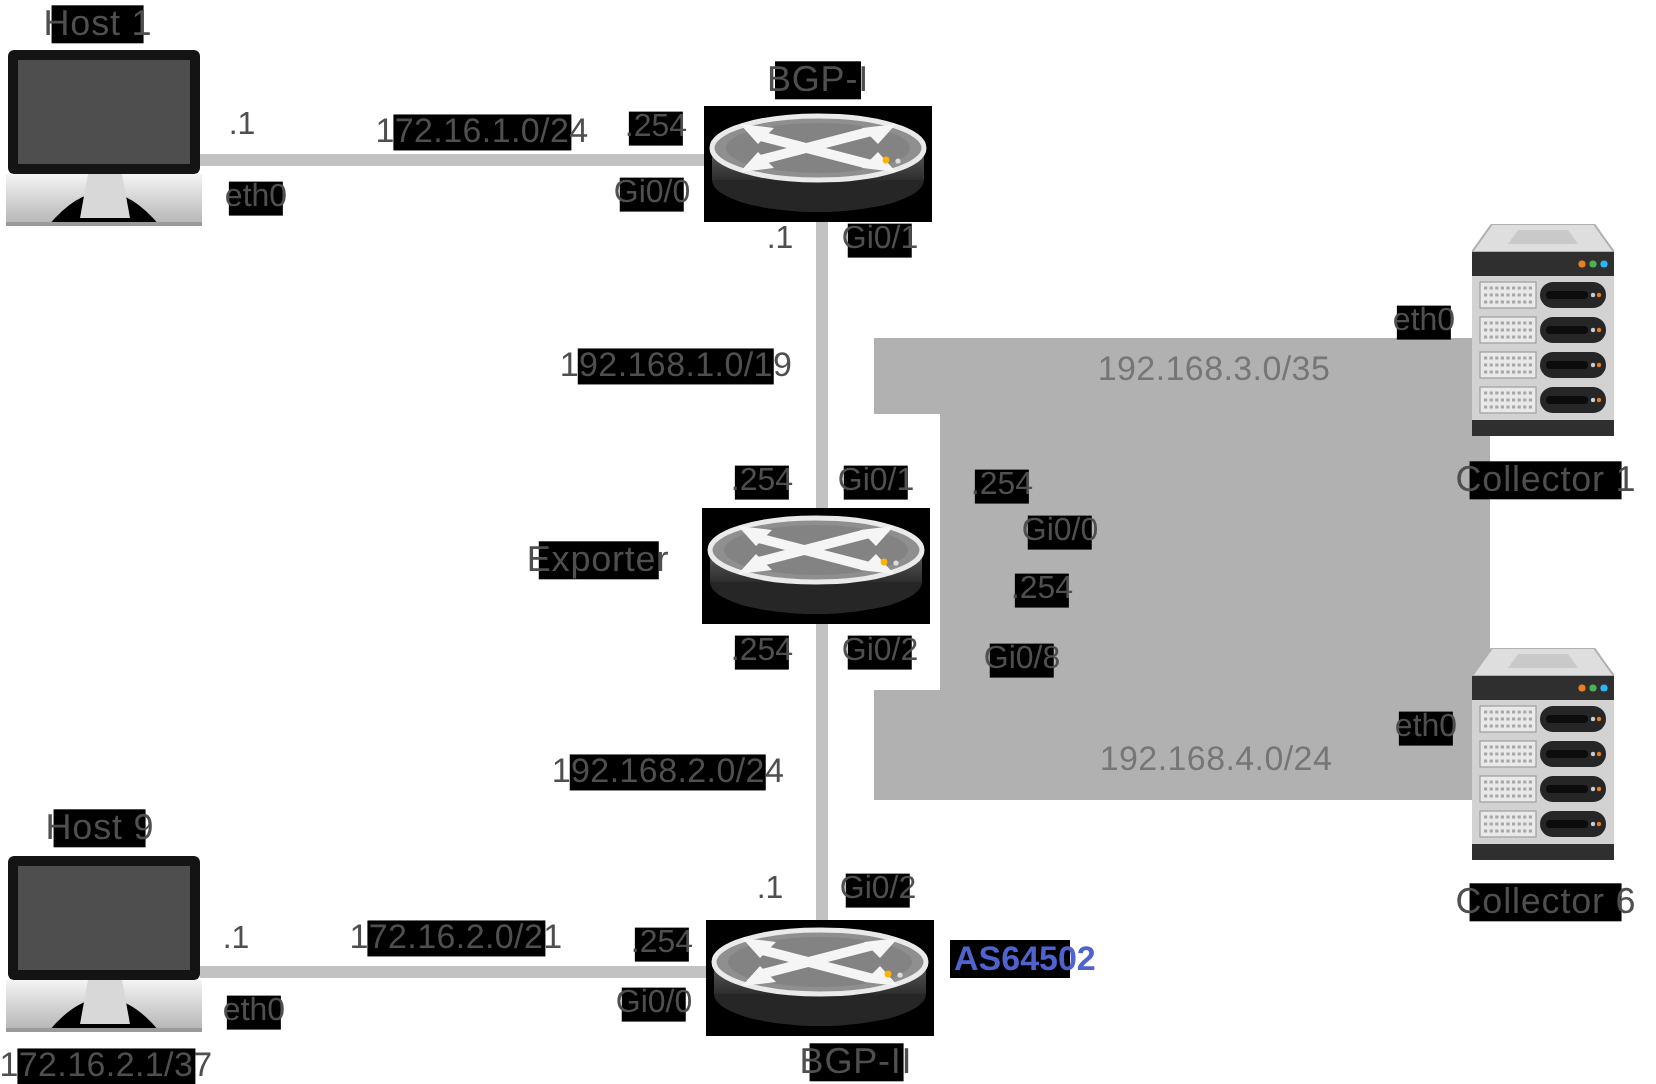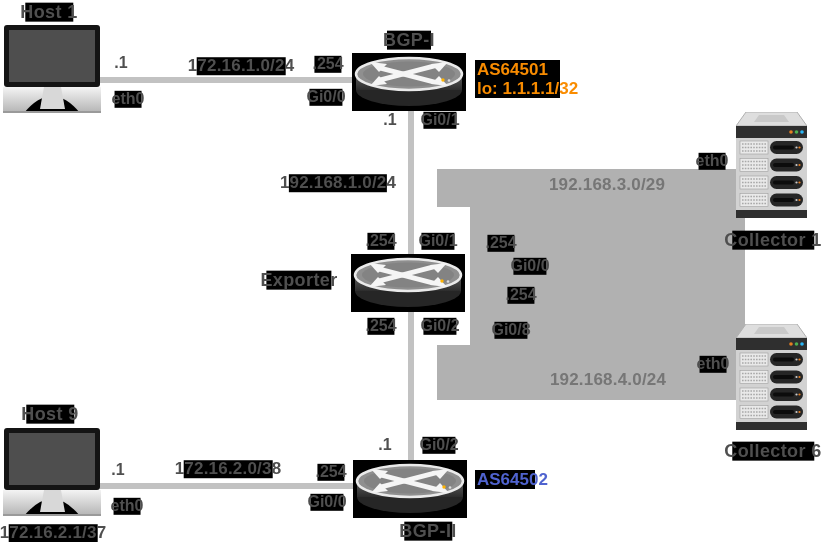--- a/index.html
+++ b/index.html
@@ -13,21 +13,21 @@
   html,body{margin:0;padding:0;background:#fff;}
   .canvas{
     position:relative;width:828px;height:542px;background:#fff;overflow:hidden;
     font-family:"Liberation Sans",sans-serif;
   }
   .line{position:absolute;background:var(--line);z-index:1;}
   .region{position:absolute;z-index:0;}
   .node{position:absolute;z-index:4;}
   .lbl{
     position:absolute;transform:translate(-50%,-50%);
-    font-weight:bold;white-space:nowrap;color:var(--ink);
+    font-weight:normal;white-space:nowrap;color:var(--ink);
     z-index:6;text-align:center;line-height:1.15;
   }
   .boxed{position:absolute;}
   .boxed::before{
     content:"";position:absolute;left:8%;right:8%;top:6%;bottom:4%;
     background:#000;z-index:-1;
   }
   .t{font-size:18px;letter-spacing:.4px;}   
   .n{font-size:17px;letter-spacing:.2px;}   
   .i{font-size:16px;}                        
@@ -147,29 +147,26 @@
   <div class="lbl t boxed" style="left:409px;top:40px">BGP-I</div>
   <div class="lbl t boxed" style="left:299px;top:280px">Exporter</div>
   <div class="lbl t boxed" style="left:773px;top:240px">Collector 1</div>
   <div class="lbl t boxed" style="left:773px;top:451px">Collector 6</div>
   <div class="lbl t boxed" style="left:50px;top:414px">Host 9</div>
   <div class="lbl t boxed" style="left:428px;top:531px">BGP-II</div>
 
   <div class="lbl n boxed" style="left:53px;top:533px">172.16.2.1/37</div>
 
   <div class="lbl n boxed" style="left:241px;top:66px">172.16.1.0/24</div>
-  <div class="lbl n boxed" style="left:338px;top:183px">192.168.1.0/24</div>
-  <div class="lbl n boxed" style="left:228px;top:469px">172.16.2.0/38</div>
-  <div class="lbl n dim" style="left:607px;top:185px">192.168.3.0/29</div>
+  <div class="lbl n boxed" style="left:338px;top:183px">192.168.1.0/19</div>
+  <div class="lbl n boxed" style="left:334px;top:386px">192.168.2.0/24</div>
+  <div class="lbl n boxed" style="left:228px;top:469px">172.16.2.0/21</div>
+  <div class="lbl n dim" style="left:607px;top:185px">192.168.3.0/35</div>
   <div class="lbl n dim" style="left:608px;top:380px">192.168.4.0/24</div>
 
-  <div class="as-block orange" style="left:477px;top:60px">
-    <div>AS64501</div>
-    <div>lo: 1.1.1.1/32</div>
-  </div>
   <div class="as-block blue" style="left:477px;top:470px">
     <div>AS64502</div>
   </div>
 
   <div class="lbl i" style="left:121px;top:63px">.1</div>
   <div class="lbl i boxed" style="left:128px;top:99px">eth0</div>
   <div class="lbl i boxed" style="left:328px;top:64px">.254</div>
   <div class="lbl i boxed" style="left:326px;top:97px">Gi0/0</div>
   <div class="lbl i" style="left:390px;top:120px">.1</div>
   <div class="lbl i boxed" style="left:440px;top:120px">Gi0/1</div>

